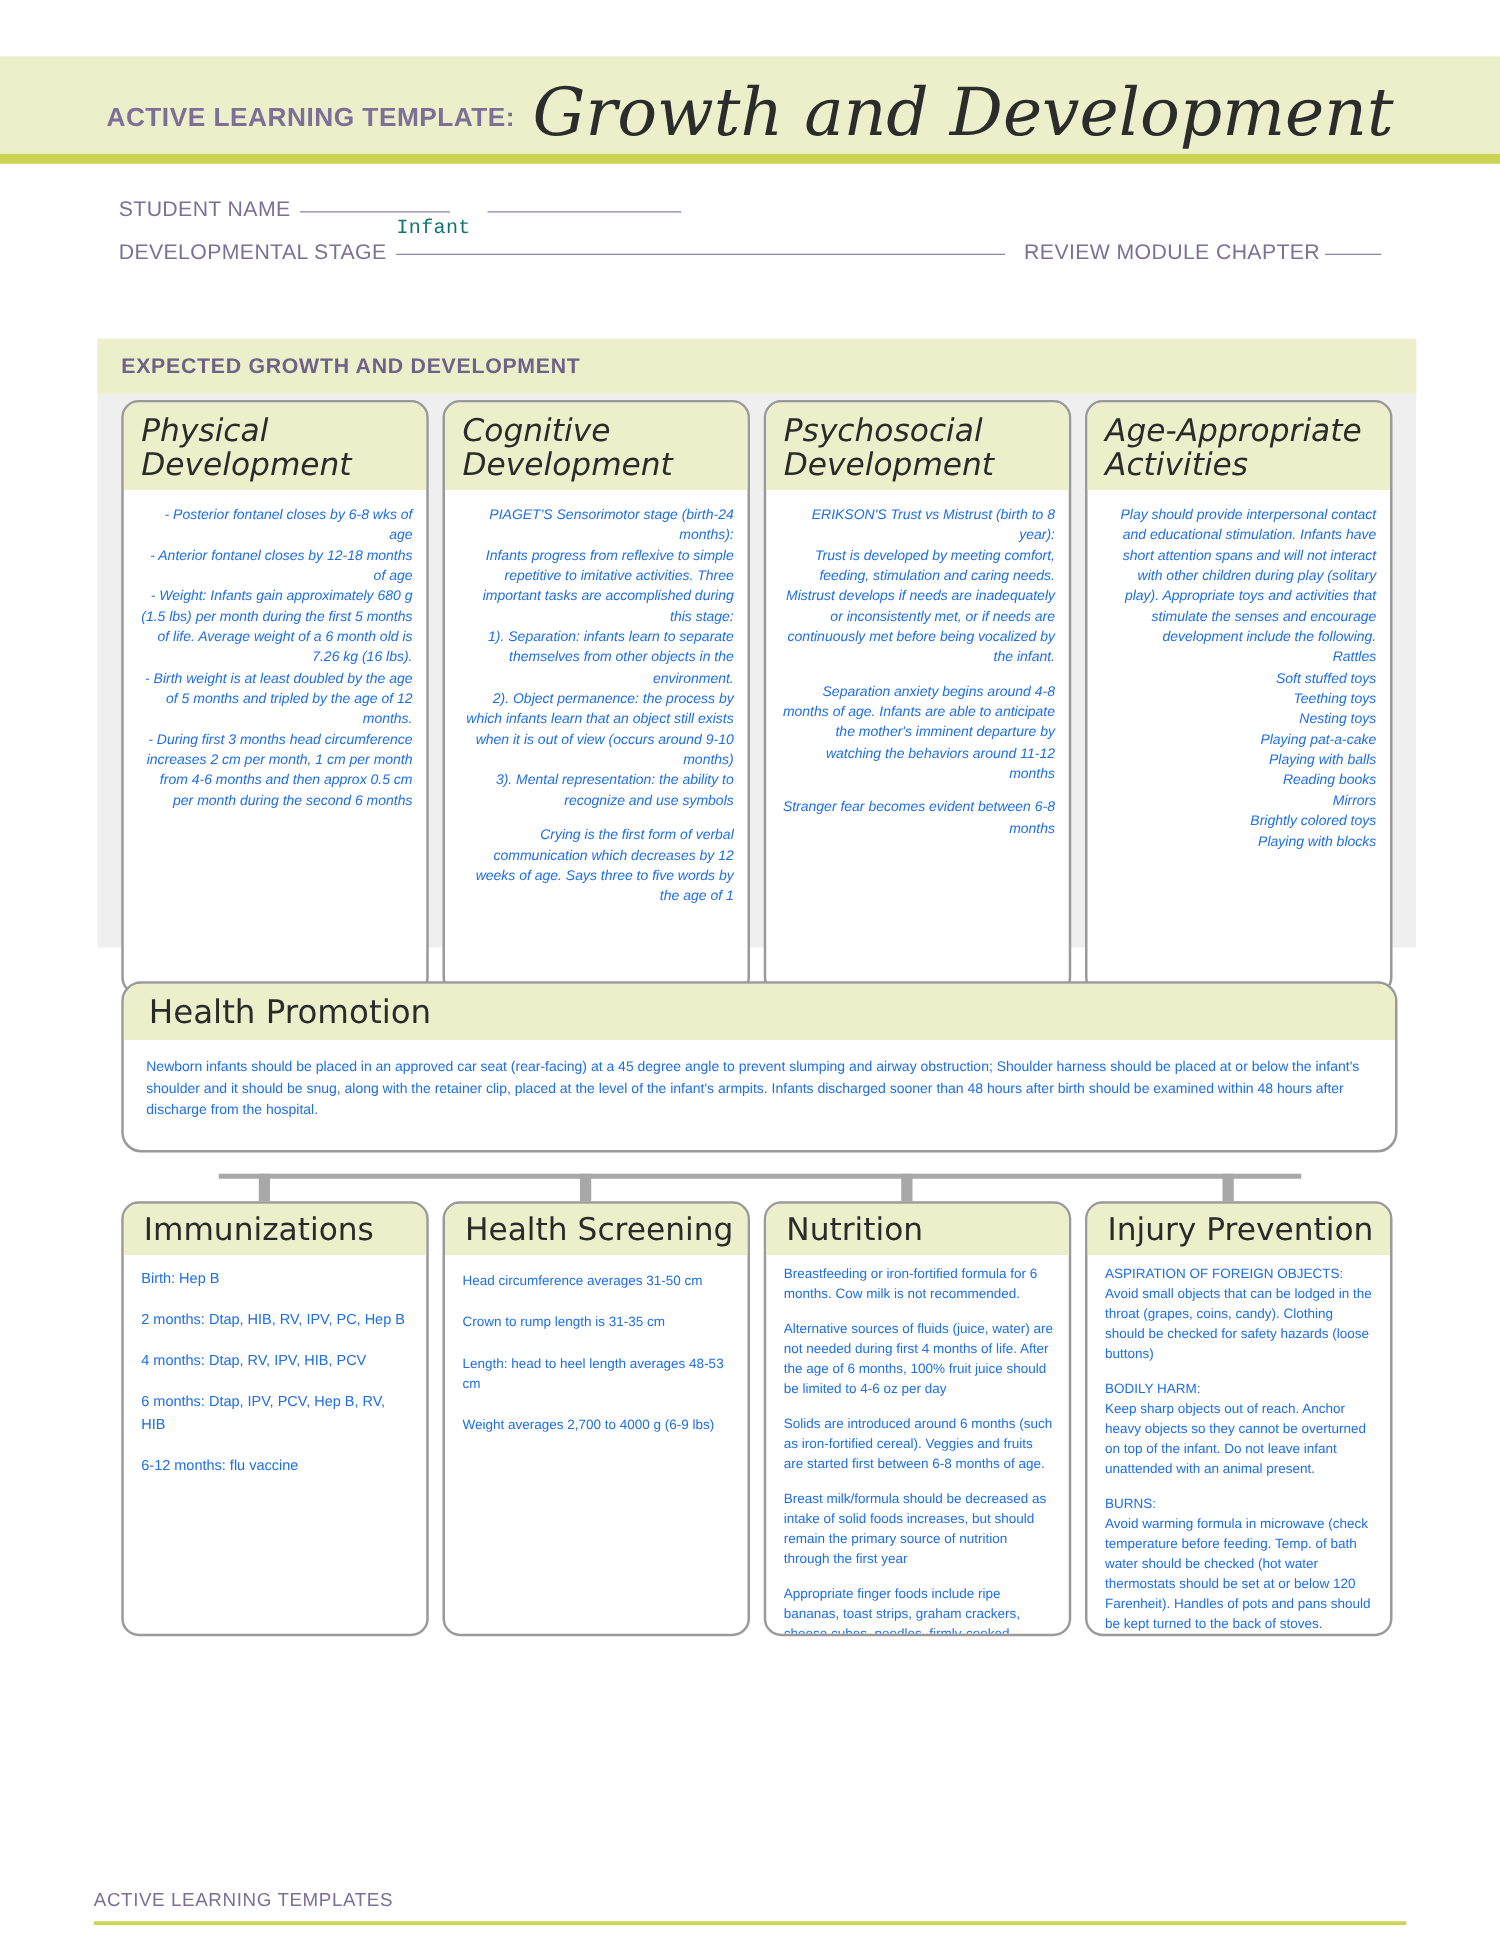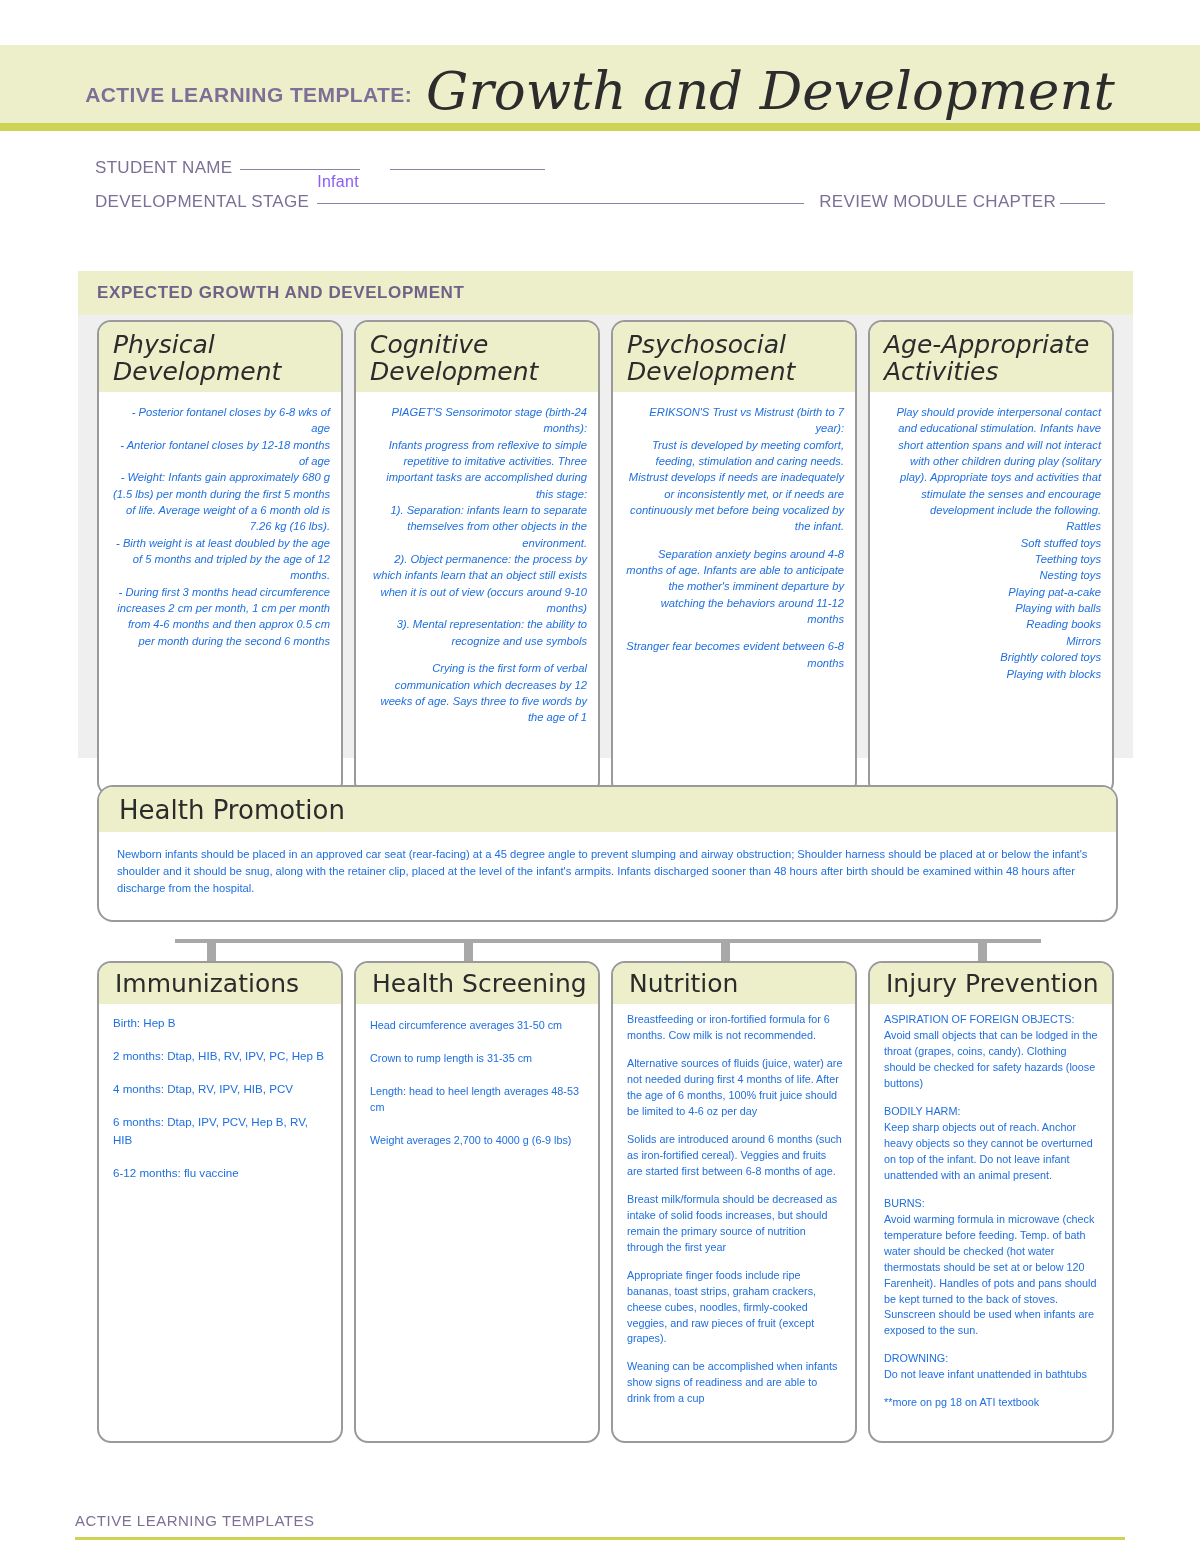--- a/index.html
+++ b/index.html
@@ -48,21 +48,21 @@
   }
   .form-row .lbl { font-weight:normal; }
   .rule { display:inline-block; border-bottom:1.5px solid #8d83a5; position:relative; top:-3px; }
   .r1 { width:120px; margin-left:8px; }
   .r2 { width:155px; margin-left:30px; }
   .r3 { width:487px; margin-left:8px; }
   .r4 { width:95px; margin-left:4px; }
   .stage-wrap { position:relative; display:inline-block; }
   .stage-val {
     position:absolute; left:8px; top:-19px;
-    color:#8b5cf6; font-size:16px; white-space:nowrap;
+    color:#0f766e; font-size:16px; white-space:nowrap;font-family:Liberation Mono, monospace;
   }
   .spacer-gap { display:inline-block; width:32px; }
 
   
   .egd-panel {
     position:absolute; left:78px; top:271px; width:1055px; height:487px;
     background:#efefef;
   }
   .egd-header {
     position:absolute; left:78px; top:271px; width:1055px; height:44px;
@@ -116,21 +116,21 @@
   
   .hbar {
     position:absolute; left:175px; top:939px; width:866px; height:4px;
     background:#a8a8a8;
   }
   .vbar { position:absolute; width:9px; height:22px; background:#a8a8a8; top:939px; }
 
   
   .bottom-row { position:absolute; left:97px; top:961px; width:1021px; height:489px; display:flex; gap:11px; }
   .bcard {
-    width:246px; height:482px;
+    width:246px; height:348px;
     background:#ffffff; border:2px solid #9a9a9a; border-radius:14px;
     overflow:hidden; display:flex; flex-direction:column;
   }
   .bcard-head {
     background:#edefcb; padding:7px 10px 6px 16px;
     font-size:25px; color:#2b2b2b; font-family:"DejaVu Sans", sans-serif;
     line-height:1.12;
   }
   .bcard-body {
     flex:1; padding:8px 12px 6px 14px;
@@ -207,21 +207,21 @@
 1). Separation: infants learn to separate themselves from other objects in the environment.
 2). Object permanence: the process by which infants learn that an object still exists when it is out of view (occurs around 9-10 months)
 3). Mental representation: the ability to recognize and use symbols</p>
       <p>Crying is the first form of verbal communication which decreases by 12 weeks of age. Says three to five words by the age of 1</p>
     </div>
   </div>
 
   <div class="card">
     <div class="card-head">Psychosocial Development</div>
     <div class="card-body">
-      <p style="white-space: pre-line;">ERIKSON'S Trust vs Mistrust (birth to 7 year):
+      <p style="white-space: pre-line;">ERIKSON'S Trust vs Mistrust (birth to 8 year):
 Trust is developed by meeting comfort, feeding, stimulation and caring needs. Mistrust develops if needs are inadequately or inconsistently met, or if needs are continuously met before being vocalized by the infant.</p>
       <p>Separation anxiety begins around 4-8 months of age. Infants are able to anticipate the mother's imminent departure by watching the behaviors around 11-12 months</p>
       <p>Stranger fear becomes evident between 6-8 months</p>
     </div>
   </div>
 
   <div class="card">
     <div class="card-head">Age-Appropriate Activities</div>
     <div class="card-body tight">
       <p style="white-space: pre-line;">Play should provide interpersonal contact and educational stimulation. Infants have short attention spans and will not interact with other children during play (solitary play). Appropriate toys and activities that stimulate the senses and encourage development include the following.

